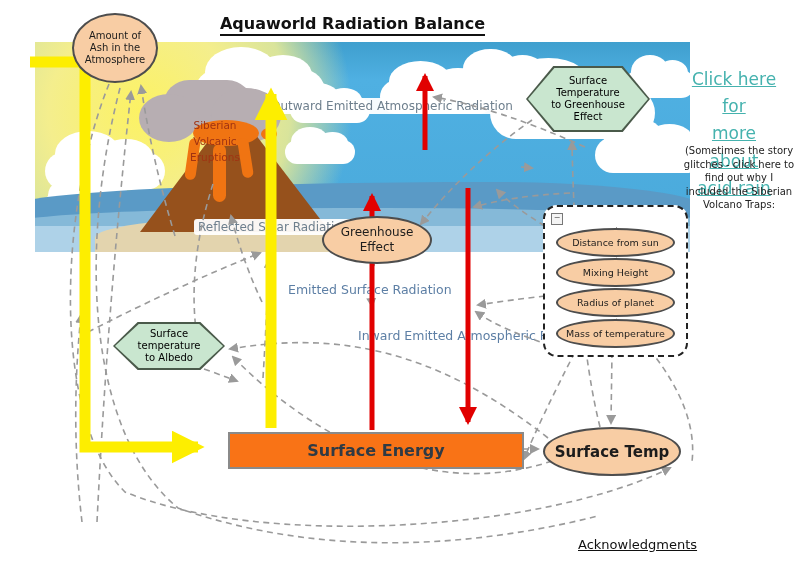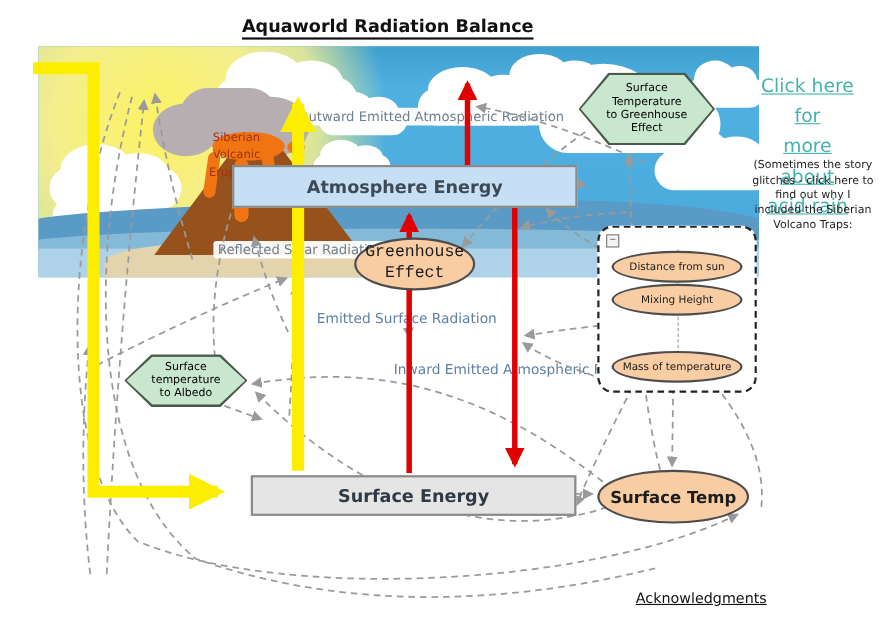--- a/index.html
+++ b/index.html
@@ -49,27 +49,27 @@
   .lbl-inward{left:358px;top:328px;font-size:12.5px;width:260px;overflow:hidden;white-space:nowrap;}
 
   
   svg.wires{position:absolute;left:0;top:0;z-index:2;pointer-events:none;}
 
   
   .node{z-index:3;display:flex;align-items:center;justify-content:center;color:#1c1c1c;}
   .ellipse{background:#f8cda4;border:2px solid #4d4d4d;border-radius:50%;}
   .stock{border:2px solid #8a8a8a;font-weight:bold;}
   .stock-atm{background:#c6dff5;color:#3d4a56;font-size:16px;}
-  .stock-surf{background:#e5e5e5;color:#2f3a44;font-size:16px;}
+  .stock-surf{background:#f97316;color:#2f3a44;font-size:16px;}
   .hex-outer{background:#4a5a4a;clip-path:polygon(22% 0,78% 0,100% 50%,78% 100%,22% 100%,0 50%);}
   .hex-inner{position:absolute;left:2px;top:2px;right:2px;bottom:2px;background:#c9e6cf;
              clip-path:polygon(22% 0,78% 0,100% 50%,78% 100%,22% 100%,0 50%);
              display:flex;align-items:center;justify-content:center;}
   .f10{font-size:10px;line-height:1.2;}
-  .f12{font-size:15px;line-height:1.25;font-family:Liberation Mono, monospace;}
+  .f12{font-size:12px;line-height:1.25;}
   .f15{font-size:15px;font-weight:bold;}
 
   
   .settings{left:543px;top:205px;width:141px;height:148px;background:#fff;
             border:2px dashed #222;border-radius:14px;z-index:3;}
   .settings-title{position:absolute;left:0;right:0;top:3px;text-align:center;font-size:12px;color:#333;}
   .settings-title span{border-bottom:1px solid #555;padding:0 2px;}
   .collapse-box{position:absolute;left:6px;top:6px;width:10px;height:10px;border:1px solid #777;
                 font-size:8px;line-height:8px;text-align:center;color:#555;background:#f4f4f4;}
   .settings-line{position:absolute;left:50%;top:20px;bottom:8px;border-left:1.5px dashed #9a9a9a;}
@@ -169,22 +169,24 @@
       <path d="M271,428 L271,94" marker-end="url(#myellow)"></path>
     </g>
 
     <g fill="none" stroke="#e10000" stroke-width="5">
       <path d="M425,150 L425,76" marker-end="url(#mred)"></path>
       <path d="M372,430 L372,196" marker-end="url(#mred)"></path>
       <path d="M468,188 L468,422" marker-end="url(#mred)"></path>
     </g>
   </svg>
 
-
-  <div class="abs node stock stock-atm" style="left:211px;top:150px;width:310px;height:35px;">Atmosphere Energy</div>
+  <div class="abs node ellipse ml f10" style="left:72px;top:13px;width:82px;height:66px;">Amount of
+Ash in the
+Atmosphere</div>
+
 
 
   <div class="abs hex-outer" style="left:526px;top:66px;width:124px;height:66px;z-index:3;">
     <div class="hex-inner ml f10">Surface
 Temperature
 to Greenhouse
 Effect</div>
   </div>
 
   <div class="abs node ellipse ml f12" style="left:322px;top:216px;width:106px;height:44px;">Greenhouse
@@ -199,20 +201,21 @@
 
   <div class="abs node stock stock-surf" style="left:228px;top:432px;width:292px;height:33px;">Surface Energy</div>
 
   <div class="abs node ellipse f15" style="left:543px;top:427px;width:134px;height:45px;">Surface Temp</div>
 
   <div class="abs settings">
     <div class="collapse-box">−</div>
     <div class="settings-line"></div>
     <div class="abs node ellipse set-item" style="top:21px;">Distance from sun</div>
     <div class="abs node ellipse set-item" style="top:51px;">Mixing Height</div>
+    <div class="abs node ellipse set-item" style="top:81px;">Radius of planet</div>
     <div class="abs node ellipse set-item" style="top:112px;">Mass of temperature</div>
   </div>
 
   <div class="abs ml acid-link">Click here for
 more about
 acid rain</div>
   <div class="abs ml story">(Sometimes the story
 glitches - click here to
 find out why I
 included the Siberian

